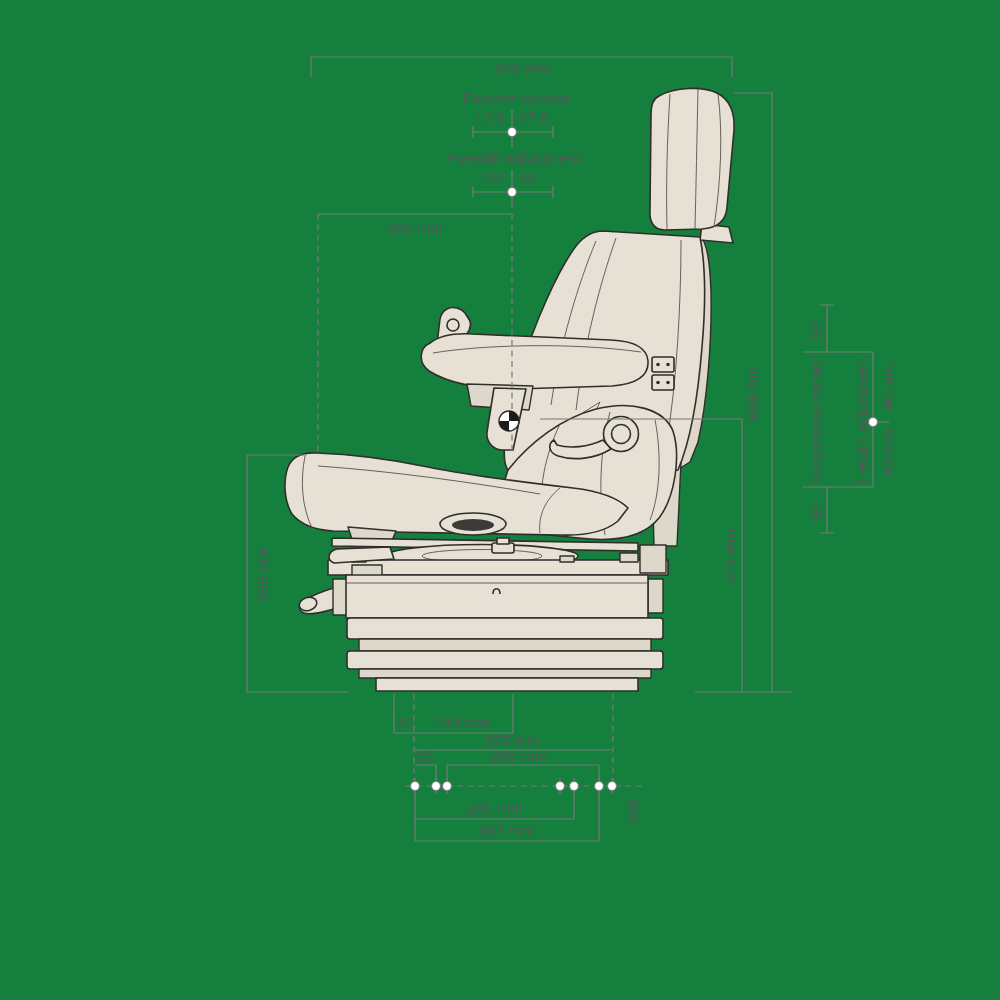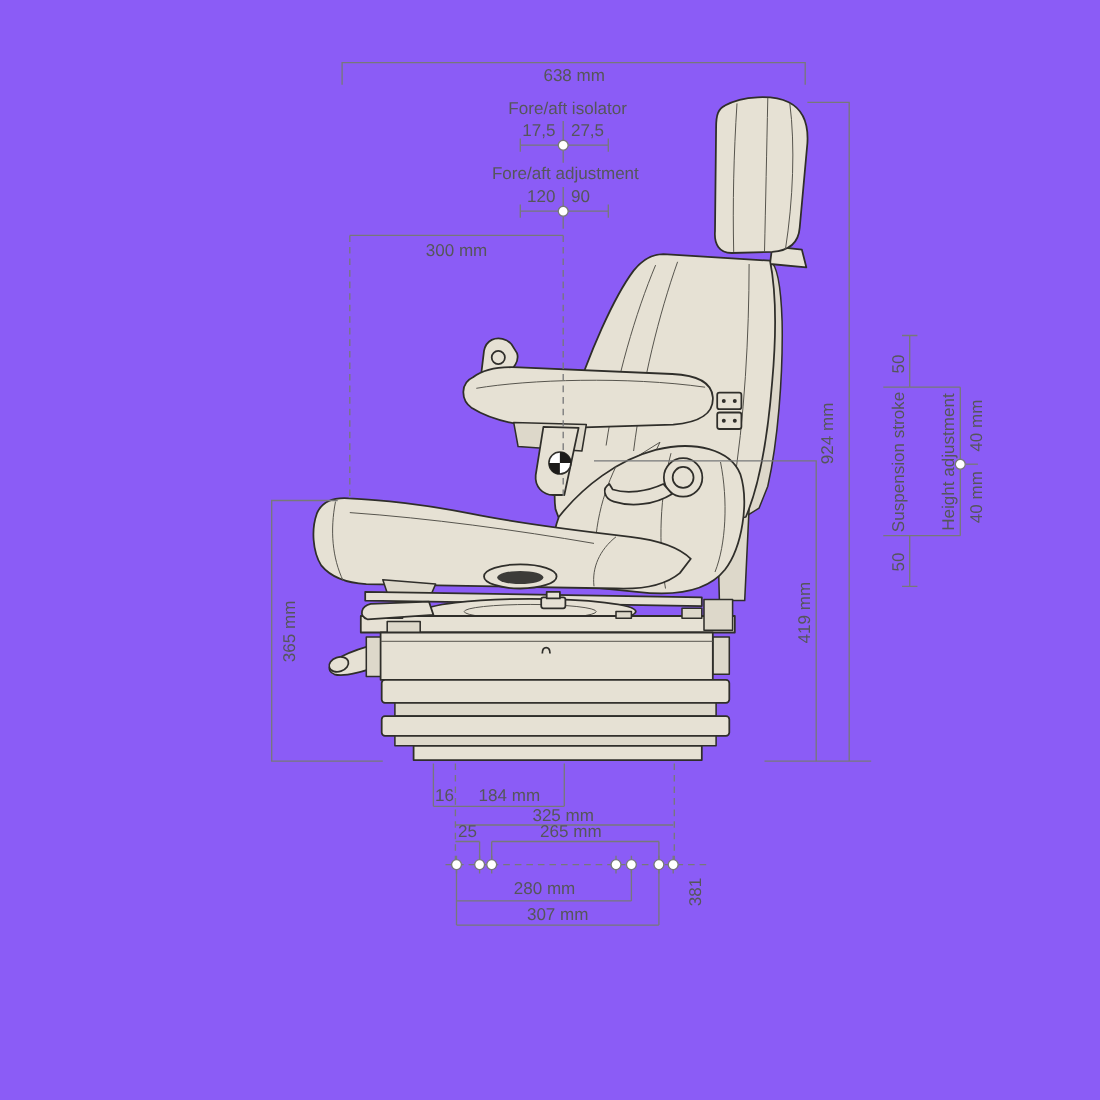--- a/index.html
+++ b/index.html
@@ -1,16 +1,16 @@
 <!DOCTYPE html>
 <html><head>
 <meta charset="utf-8">
 <style>
   html,body{margin:0;padding:0;background:#ffffff;}
-  .stage{position:relative;width:1000px;height:1000px;background:#8b5cf6;overflow:hidden;}
+  .stage{position:relative;width:1000px;height:1000px;background:#15803d;overflow:hidden;}
   svg{display:block;}
   .dim{stroke:#77787a;stroke-width:1.2;fill:none;}
   .dimdash{stroke:#77787a;stroke-width:1.2;fill:none;stroke-dasharray:6 4.5;}
   .dimtext{fill:#55565a;font-family:"Liberation Sans",sans-serif;font-size:15.5px;}
   .seat-main{fill:#e6e1d4;stroke:#2f2e2a;stroke-width:1.6;stroke-linejoin:round;}
   .seat-dark{fill:#ddd8ca;stroke:#2f2e2a;stroke-width:1.4;stroke-linejoin:round;}
   .seam{fill:none;stroke:#55534c;stroke-width:0.9;}
   .marker{fill:#ffffff;stroke:#77787a;stroke-width:1.2;}
 </style>
 </head>

